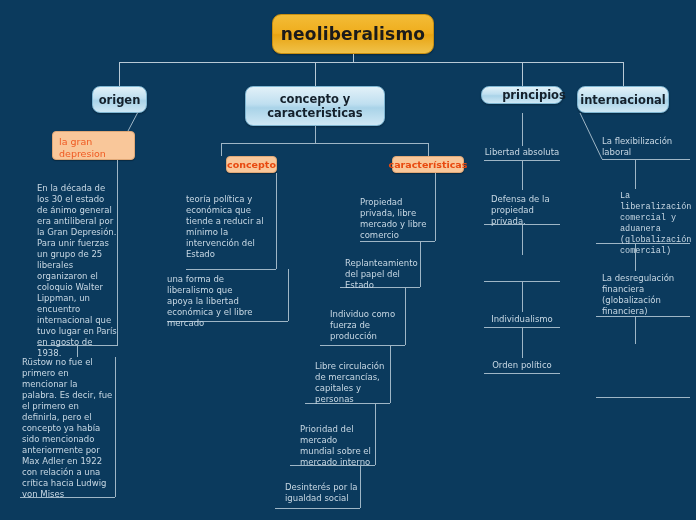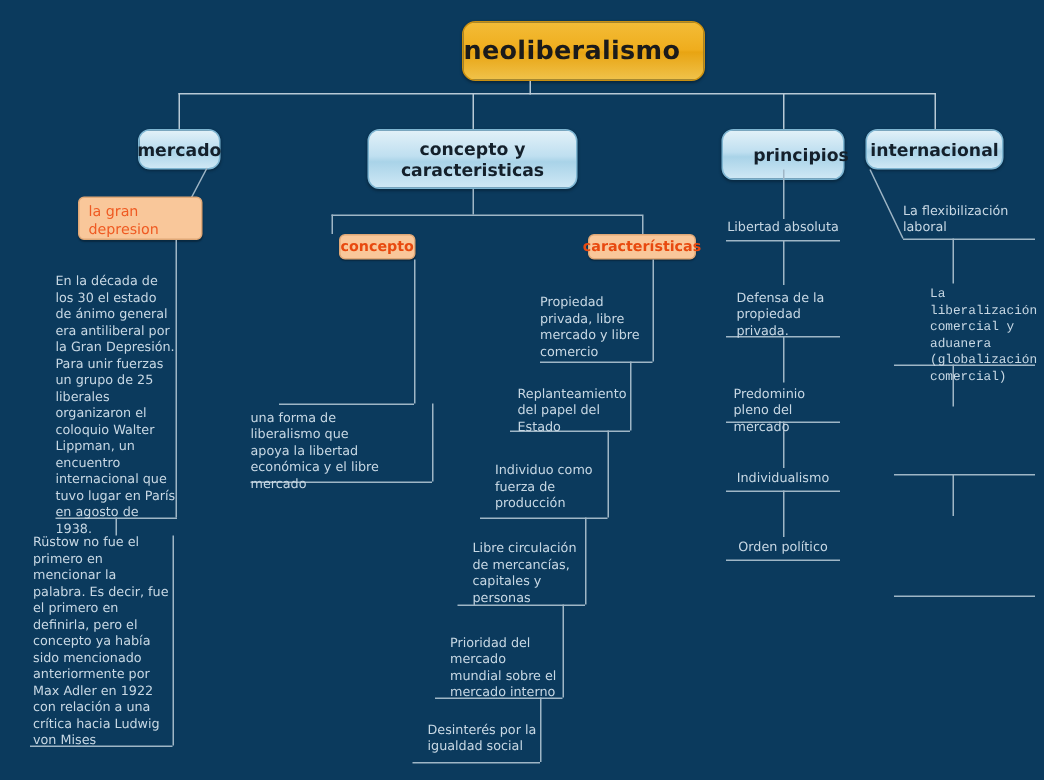--- a/index.html
+++ b/index.html
@@ -17,30 +17,29 @@
 
   
   .ln{ position:absolute; background:#9fb6c6; }
   .lh{ height:1px; }
   .lv{ width:1px; }
   .ln.thick{ background:#b8c9d6; }
 
   
   .root{
     position:absolute;
-    display:flex; align-items:center; justify-content:flex-start;
+    display:flex; align-items:center; justify-content:center;
     background:linear-gradient(180deg,#f3bc37 0%,#efad1d 48%,#e8a412 52%,#f0c24a 100%);
     border:1px solid #c98f10;
     border-radius:9px;
     color:#1b1b1b;
     font-weight:bold;
     font-size:17px;
     letter-spacing:.2px;
     box-shadow:0 1px 2px rgba(0,0,0,.35);
-    margin-left:36px;
   }
 
   
   .n2{
     position:absolute;
     display:flex; align-items:center; justify-content:center;
     text-align:center;
     background:linear-gradient(180deg,#e2f1f8 0%,#bfdff0 45%,#a9d3e8 55%,#cfe8f5 100%);
     border:1px solid #7fb6d2;
     border-radius:8px;
@@ -94,28 +93,28 @@
   <div class="ln lv thick" style="left:353px;top:54px;height:9px;"></div>
 
   <div class="ln lh thick" style="left:119px;top:62px;width:505px;"></div>
 
   <div class="ln lv thick" style="left:119px;top:62px;height:24px;"></div>
   <div class="ln lv thick" style="left:315px;top:62px;height:24px;"></div>
   <div class="ln lv thick" style="left:522px;top:62px;height:24px;"></div>
   <div class="ln lv thick" style="left:623px;top:62px;height:24px;"></div>
 
   <div class="n2" style="left:92px;top:86px;width:55px;height:27px;">
-    <span>mercado</span>
+    <span>origen</span>
   </div>
 
   <div class="n2" style="left:245px;top:86px;width:140px;height:40px;padding:0 8px;justify-content:center;">
     <span>concepto y caracteristicas</span>
   </div>
 
-  <div class="n2" style="left:481px;top:86px;width:82px;height:34px;padding-left:24px;">
+  <div class="n2" style="left:481px;top:86px;width:82px;height:18px;padding-left:24px;">
     <span>principios</span>
   </div>
 
   <div class="n2" style="left:577px;top:86px;width:92px;height:27px;">
     <span>internacional</span>
   </div>
 
   <svg style="position:absolute;left:118px;top:112px;width:22px;height:40px;overflow:visible;">
     <line x1="20" y1="0" x2="0" y2="38" stroke="#9fb6c6" stroke-width="1"></line>
   </svg>
@@ -142,20 +141,21 @@
   <div class="ln lv" style="left:428px;top:143px;height:13px;"></div>
 
   <div class="n3" style="left:226px;top:156px;width:51px;height:17px;">
     <span>concepto</span>
   </div>
   <div class="ln lv" style="left:276px;top:173px;height:96px;"></div>
   <div class="ln lh" style="left:186px;top:269px;width:90px;"></div>
   <div class="ln lv" style="left:288px;top:269px;height:52px;"></div>
   <div class="ln lh" style="left:167px;top:321px;width:121px;"></div>
 
+  <div class="leaf" style="left:186px;top:194px;width:80px;">teoría política y económica que tiende a reducir al mínimo la intervención del Estado</div>
   <div class="leaf" style="left:167px;top:274px;width:86px;">una forma de liberalismo que apoya la libertad económica y el libre mercado</div>
 
   <div class="n3" style="left:392px;top:156px;width:72px;height:17px;">
     <span>características</span>
   </div>
 
   <div class="ln lv" style="left:435px;top:173px;height:68px;"></div>
   <div class="ln lh" style="left:360px;top:241px;width:75px;"></div>
   <div class="ln lv" style="left:420px;top:241px;height:46px;"></div>
   <div class="ln lh" style="left:340px;top:287px;width:80px;"></div>
@@ -181,31 +181,31 @@
   <div class="ln lh" style="left:484px;top:224px;width:76px;"></div>
   <div class="ln lv" style="left:522px;top:224px;height:31px;"></div>
   <div class="ln lh" style="left:484px;top:281px;width:76px;"></div>
   <div class="ln lv" style="left:522px;top:281px;height:31px;"></div>
   <div class="ln lh" style="left:484px;top:327px;width:76px;"></div>
   <div class="ln lv" style="left:522px;top:327px;height:31px;"></div>
   <div class="ln lh" style="left:484px;top:373px;width:76px;"></div>
 
   <div class="leaf ctr" style="left:484px;top:147px;width:76px;">Libertad absoluta</div>
   <div class="leaf" style="left:491px;top:194px;width:70px;">Defensa de la propiedad privada.</div>
-  <div class="leaf" style="left:489px;top:258px;width:72px;">Predominio pleno del mercado</div>
   <div class="leaf ctr" style="left:484px;top:314px;width:76px;">Individualismo</div>
   <div class="leaf ctr" style="left:484px;top:360px;width:76px;">Orden político</div>
 
   <svg style="position:absolute;left:580px;top:113px;width:50px;height:48px;overflow:visible;">
     <line x1="0" y1="0" x2="22" y2="46" stroke="#9fb6c6" stroke-width="1"></line>
   </svg>
   <div class="ln lh" style="left:602px;top:159px;width:88px;"></div>
   <div class="ln lv" style="left:635px;top:159px;height:30px;"></div>
   <div class="ln lh" style="left:596px;top:243px;width:94px;"></div>
   <div class="ln lv" style="left:635px;top:243px;height:28px;"></div>
   <div class="ln lh" style="left:596px;top:316px;width:94px;"></div>
   <div class="ln lv" style="left:635px;top:316px;height:28px;"></div>
   <div class="ln lh" style="left:596px;top:397px;width:94px;"></div>
 
   <div class="leaf" style="left:602px;top:136px;width:80px;">La flexibilización laboral</div>
   <div class="leaf" style="left:620px;top:191px;width:78px;font-family:Liberation Mono, monospace;">La liberalización comercial y aduanera (globalización comercial)</div>
+  <div class="leaf" style="left:602px;top:273px;width:78px;">La desregulación financiera (globalización financiera)</div>
 
 </div>
 
 </body></html>

